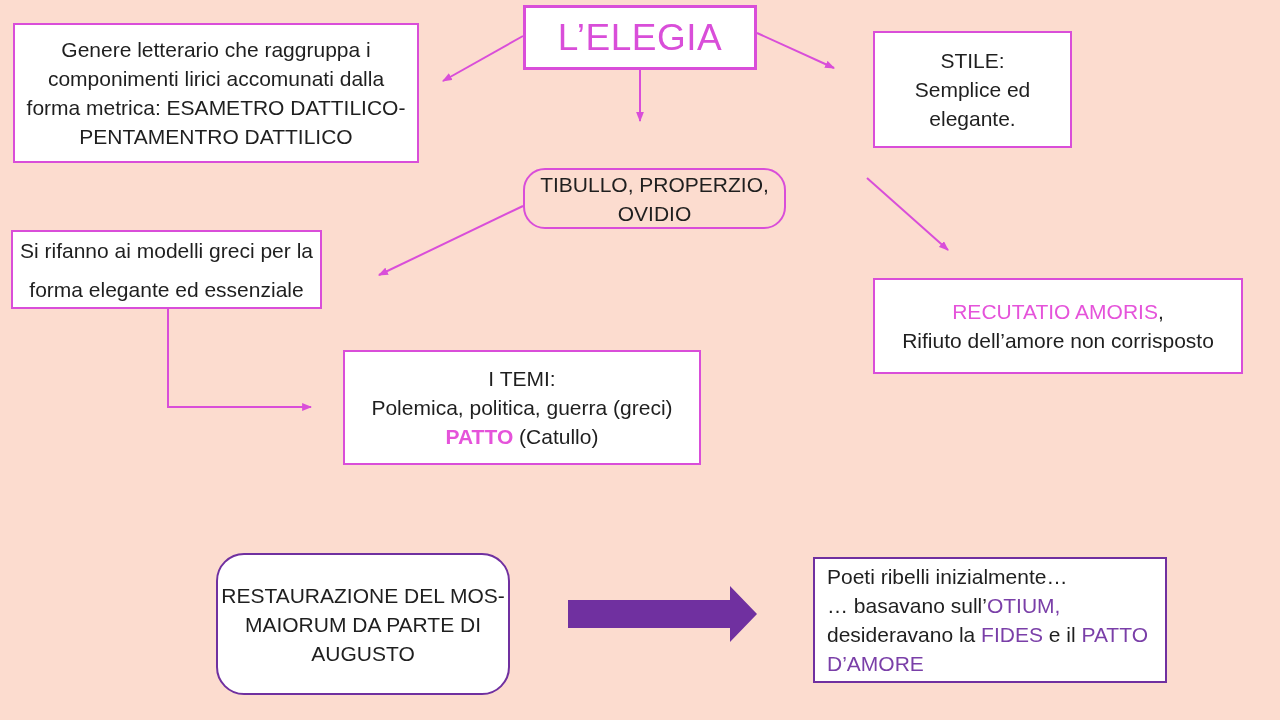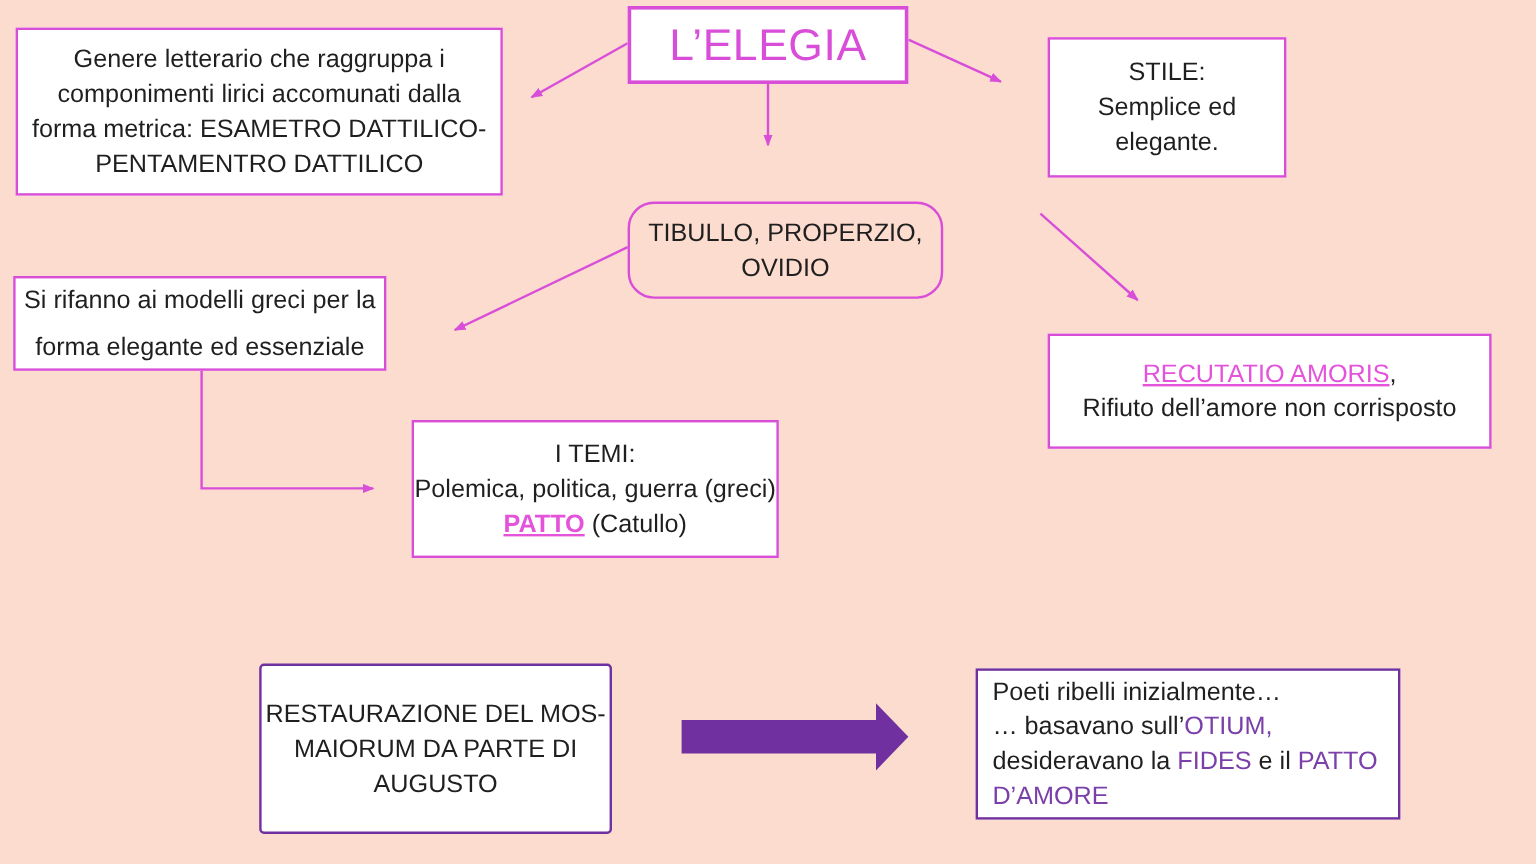--- a/index.html
+++ b/index.html
@@ -22,35 +22,35 @@
   .block-arrow{fill:var(--purple);}
   .box{
     position:absolute;background:var(--box-bg);border:2px solid var(--magenta);
     box-sizing:border-box;display:flex;flex-direction:column;justify-content:center;
     align-items:center;text-align:center;color:var(--ink);
     font-size:21px;line-height:29px;
   }
   .box.transparent{background:transparent;}
   .box.purple-border{border-color:var(--purple);}
   .box.rounded-sm{border-radius:22px;}
-  .box.rounded-lg{border-radius:4px;}
+  .box.rounded-lg{border-radius:28px;}
   .box.left{align-items:flex-start;text-align:right;padding-left:12px;padding-right:6px;}
   .title-box{
     left:523px;top:5px;width:234px;height:65px;border-width:3px;
   }
   .title-text{color:var(--magenta);font-size:37px;line-height:56px;letter-spacing:0.5px;}
   #box-genere{left:13px;top:23px;width:406px;height:140px;padding:16px 5px;}
   #box-stile{left:873px;top:15px;width:199px;height:117px;margin-top:16px;}
-  #box-autori{left:523px;top:168px;width:263px;height:81px;text-align:center;}
+  #box-autori{left:523px;top:168px;width:263px;height:61px;text-align:center;}
   #box-modelli{left:11px;top:230px;width:311px;height:79px;line-height:39px;}
   #box-recusatio{left:873px;top:278px;width:370px;height:96px;}
-  #box-temi{left:343px;top:350px;width:306px;height:115px;}
+  #box-temi{left:343px;top:350px;width:358px;height:115px;}
   #box-restaurazione{left:216px;top:553px;width:294px;height:142px;}
   #box-poeti{left:813px;top:557px;width:354px;height:126px;}
-  .mlink{color:var(--link);text-decoration:underline;}
+  .mlink{color:var(--link);}
   .mlink.bold{font-weight:bold;}
   .pt{color:var(--purple-text);}
 </style>
 </head>
 <body>
 
 <div class="canvas">
 
   <svg class="connectors" viewBox="0 0 1280 720">
     <defs>

